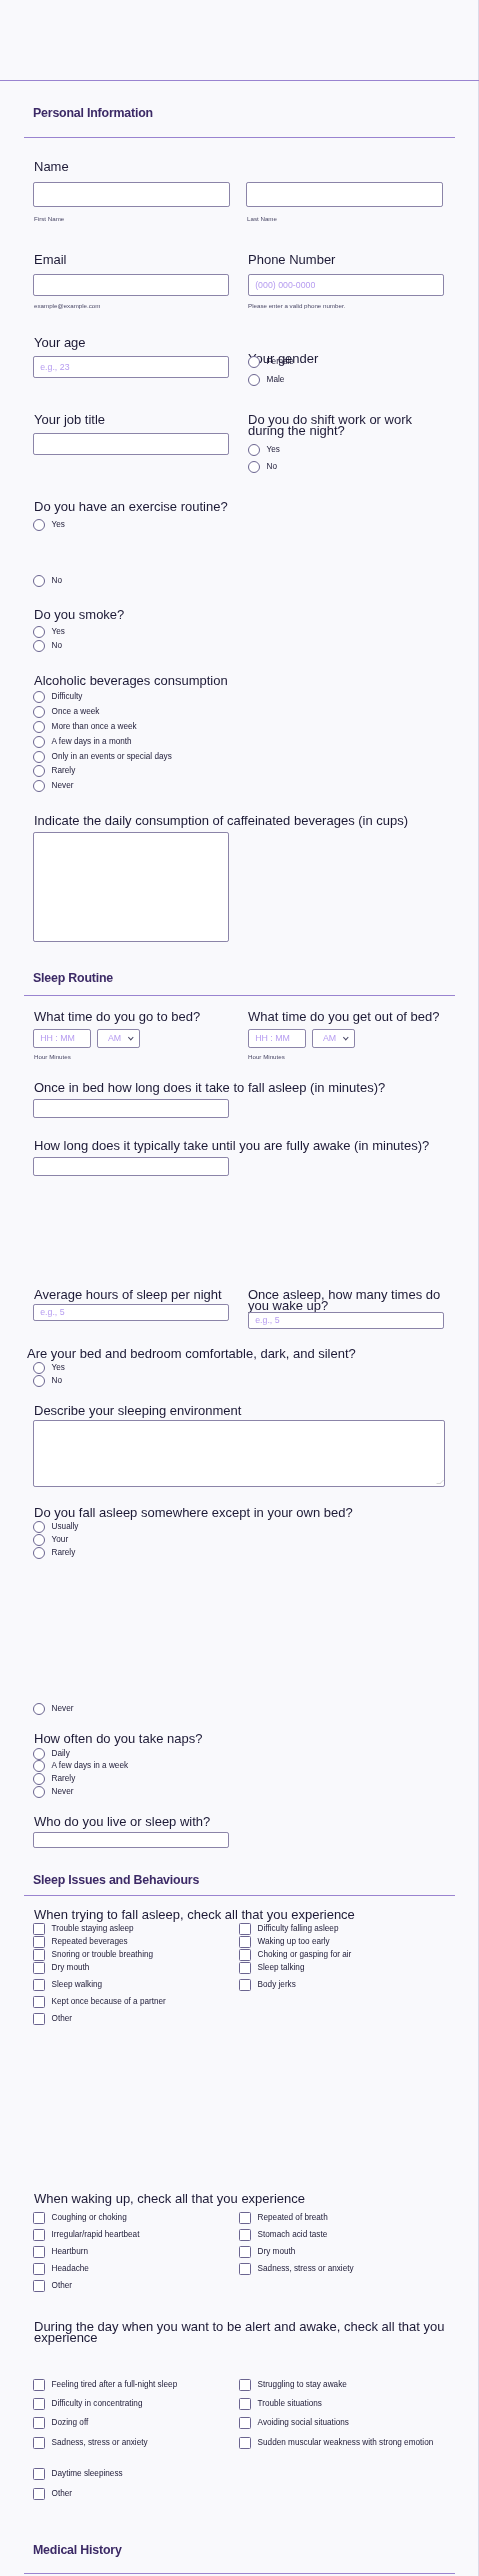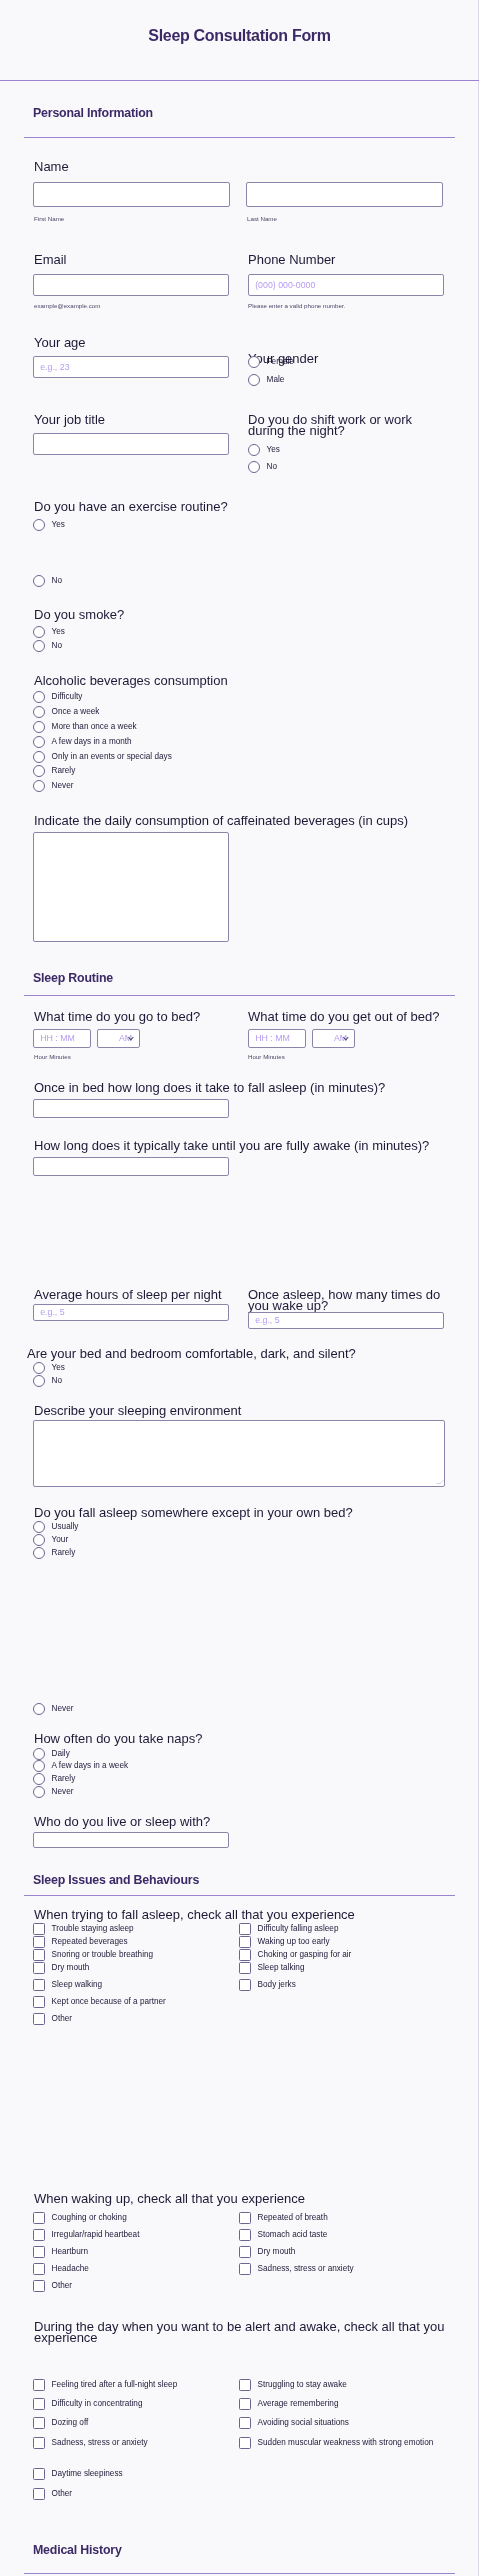--- a/index.html
+++ b/index.html
@@ -25,29 +25,28 @@
     position: absolute; background: #fff; border: 0.5px solid #8b84a8; border-radius: 2.1px;
     font-size: 8.8px; color: #b69cf0; padding: 0 6.2px; display: flex; align-items: center;
   }
   .input.ph { color: #b69cf0; }
   .textarea { position: absolute; background: #fff; border: 0.5px solid #8b84a8; border-radius: 2.1px; }
   .resize { position: absolute; right: 2.1px; bottom: 2.1px; width: 4.1px; height: 4.1px; border-right: 0.5px solid #bbb; border-bottom: 0.5px solid #bbb; transform: skew(-45deg); opacity: .6; }
   .radio-row, .check-row { position: absolute; display: flex; align-items: flex-start; font-size: 8.2px; color: #1d1a36; line-height: 11.3px; }
   .radio { width: 12.4px; height: 12.4px; border: 0.5px solid #6b6590; border-radius: 50%; background: #fff; margin-right: 6.2px; flex: none; margin-top: -0.5px; }
   .checkbox { width: 12.4px; height: 12.4px; border: 0.5px solid #6b6590; border-radius: 1.5px; background: #fff; margin-right: 6.2px; flex: none; margin-top: -0.5px; }
   .time-input { position: absolute; background: #fff; border: 0.5px solid #8b84a8; border-radius: 2.1px; font-size: 8.8px; color: #b69cf0; display: flex; align-items: center; padding-left: 6.2px; }
-  .ampm { position: absolute; background: #fff; border: 0.5px solid #8b84a8; border-radius: 2.1px; font-size: 8.8px; color: #b69cf0; display: flex; align-items: center; padding-left: 21px; }
+  .ampm { position: absolute; background: #fff; border: 0.5px solid #8b84a8; border-radius: 2.1px; font-size: 8.8px; color: #b69cf0; display: flex; align-items: center; padding-left: 10px; }
   .chev { position: absolute; right: 6.2px; top: 50%; width: 3.6px; height: 3.6px; border-right: 1px solid #4a4866; border-bottom: 1px solid #4a4866; transform: translateY(-70%) rotate(45deg); }
 </style>
 </head>
 <body>
 
 <div class="page">
 
-  <div class="form-title">Sleep Consultation Form</div>
   <div class="hr-full" style="top:80px"></div>
 
   <div class="section-title" style="top:106px">Personal Information</div>
   <div class="section-hr" style="top:137px"></div>
 
   <div class="label" style="left:34px;top:161px">Name</div>
   <div class="input" style="left:33px;top:182px;width:197px;height:25px"></div>
   <div class="input" style="left:246px;top:182px;width:197px;height:25px"></div>
   <div class="sublabel" style="left:34px;top:215px">First Name</div>
   <div class="sublabel" style="left:247px;top:215px">Last Name</div>
@@ -347,21 +346,21 @@
   <div class="check-row" style="left:33px;top:2488px">
       <span class="checkbox"></span>
       <span>Other</span>
     </div>
   <div class="check-row" style="left:239px;top:2379px">
       <span class="checkbox"></span>
       <span>Struggling to stay awake</span>
     </div>
   <div class="check-row" style="left:239px;top:2398px">
       <span class="checkbox"></span>
-      <span>Average remembering</span>
+      <span>Trouble situations</span>
     </div>
   <div class="check-row" style="left:239px;top:2417px">
       <span class="checkbox"></span>
       <span>Avoiding social situations</span>
     </div>
   <div class="check-row" style="left:239px;top:2437px;width:206px">
       <span class="checkbox"></span>
       <span>Sudden muscular weakness with strong emotion</span>
     </div>
 

